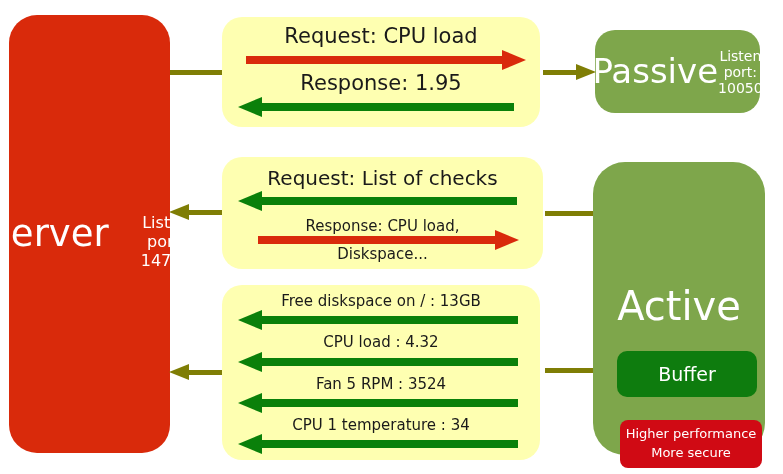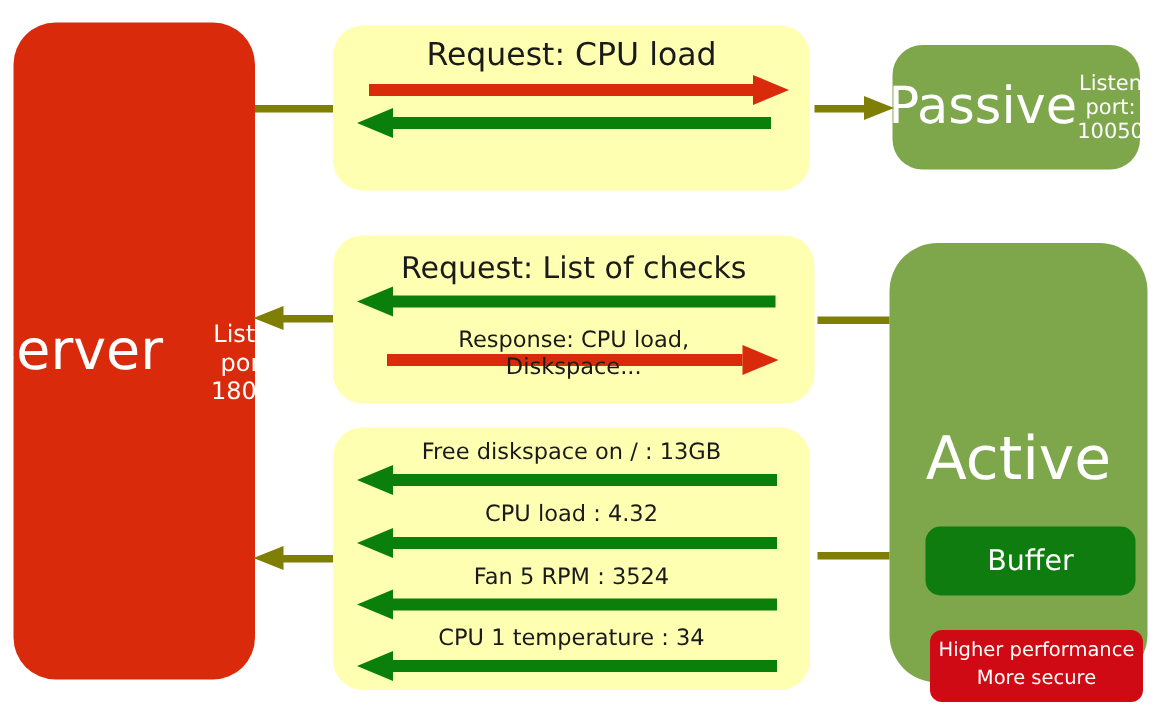--- a/index.html
+++ b/index.html
@@ -56,37 +56,37 @@
   .arrow .shaft{flex:1;height:8px;}
   .arrow.green .shaft{background:var(--arrow_green);}
   .arrow.green.left .head{border-right:24px solid var(--arrow_green);}
   .arrow.red .shaft{background:var(--arrow_red);}
   .arrow.red.right .head{border-left:24px solid var(--arrow_red);}
   .arrow.left{margin:0 26px 0 16px;}
   .arrow.right{margin:0 14px 0 24px;}
   .note-3 .arrow{height:20px;margin:0 22px 0 16px;}
   .note-3 .arrow .head{border-top-width:10px;border-bottom-width:10px;}
   
-  .resp-wrap{position:relative;margin-top:5px;flex:1;display:flex;flex-direction:column;justify-content:flex-start;}
+  .resp-wrap{position:relative;margin-top:5px;flex:1;display:flex;flex-direction:column;justify-content:space-between;}
   .resp-wrap .txt{position:relative;z-index:1;}
   .resp-arrow{position:absolute;left:12px;right:10px;top:50%;transform:translateY(-50%);z-index:0;}
   
   .conn{position:absolute;height:5px;background:var(--connector_olive);z-index:1;}
   .conn-head{position:absolute;width:0;height:0;border-top:8px solid transparent;border-bottom:8px solid transparent;z-index:1;}
   .conn-head.pt-left{border-right:20px solid var(--connector_olive);}
   .conn-head.pt-right{border-left:20px solid var(--connector_olive);}
 </style>
 </head>
 <body>
 
 <div class="canvas">
 
   <div class="node server">
     <div class="title">Server</div>
-    <div class="port">Listen port: 18024</div>
+    <div class="port">Listen port: 14735</div>
   </div>
 
   <div class="node passive">
     <div class="title">Passive</div>
     <div class="port">Listen port: 10050</div>
   </div>
 
   <div class="node active">
     <div class="title">Active</div>
     <div class="buffer">
@@ -98,20 +98,21 @@
     <span>Higher performance</span>
     <span>More secure</span>
   </div>
 
   <div class="note note-1">
     <div class="txt txt-lg">Request: CPU load</div>
     <div class="arrow red right">
       <div class="shaft"></div>
       <div class="head"></div>
     </div>
+    <div class="txt txt-lg">Response: 1.95</div>
     <div class="arrow green left">
       <div class="head"></div>
       <div class="shaft"></div>
     </div>
   </div>
 
   <div class="note note-2">
     <div class="txt txt-md">Request: List of checks</div>
     <div class="arrow green left">
       <div class="head"></div>

